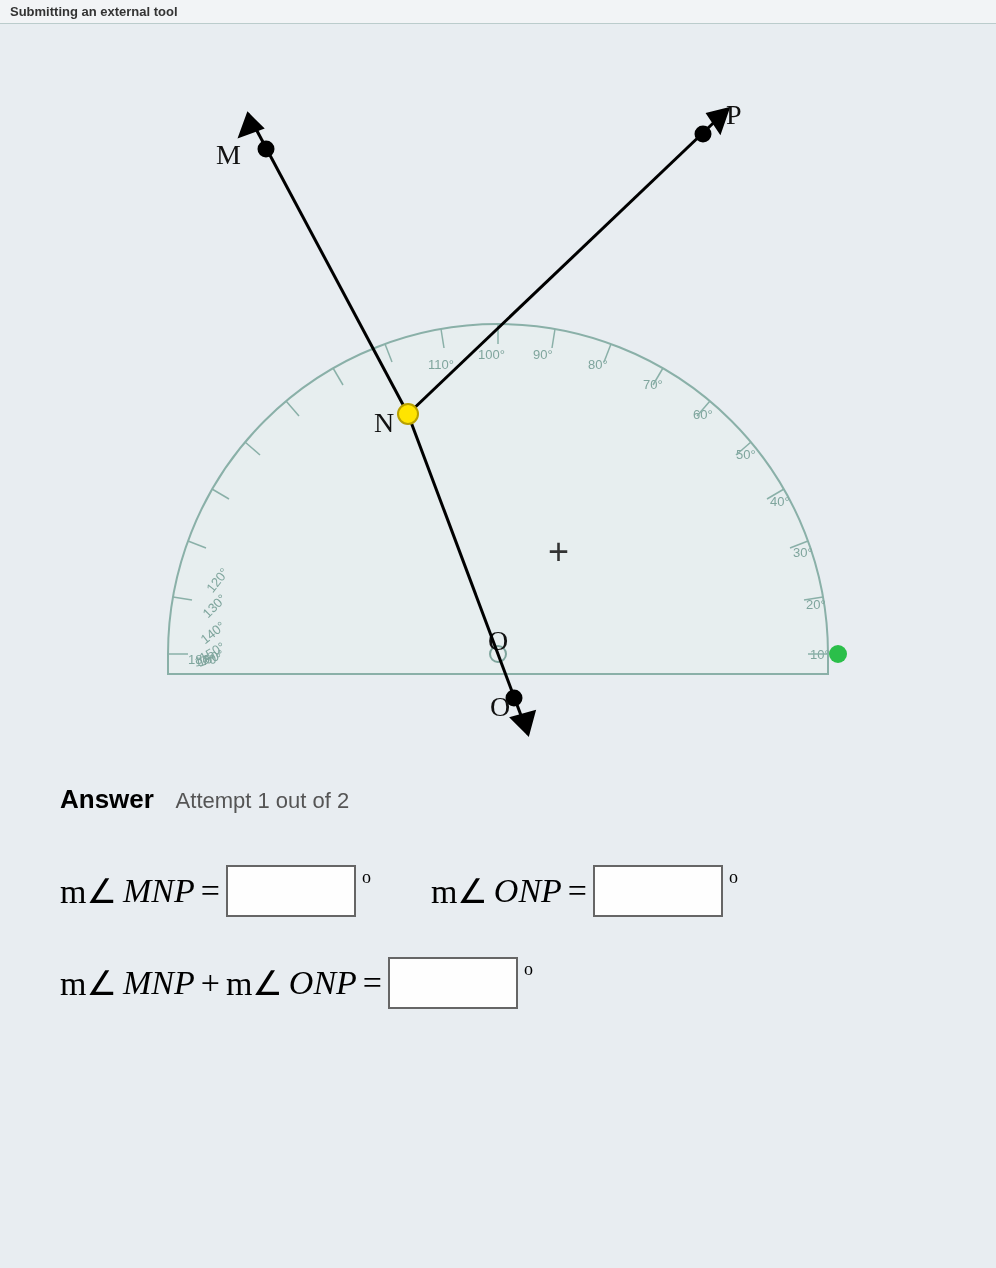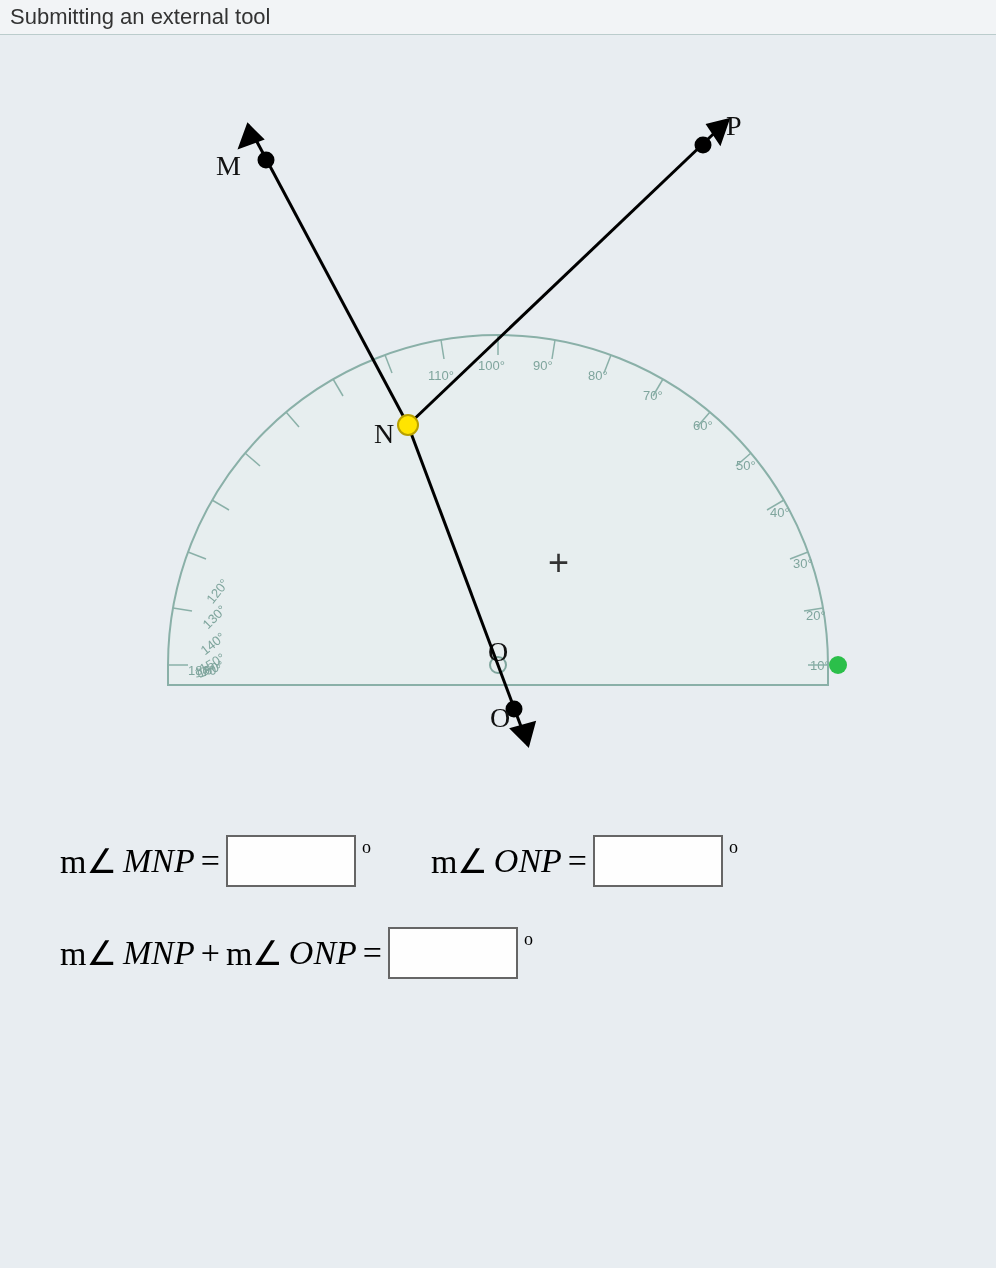--- a/index.html
+++ b/index.html
@@ -7,22 +7,22 @@
   font-family: Arial, sans-serif;
   background: #e8edf1;
   width: 996px;
   height: 1268px;
   overflow: hidden;
 }
 .header {
   background: #f2f4f6;
   border-bottom: 1px solid #bcc;
   padding: 4px 10px;
-  font-weight: 400;
-  font-size: 22px;
+  font-weight: 700;
+  font-size: 13px;
   color: #333;
 }
 .canvas-wrap {
   position: relative;
   margin: 30px 40px 10px 40px;
   height: 720px;
 }
 svg.diagram {
   position: absolute;
   top: 0; left: 0;
@@ -158,20 +158,24 @@
   <circle cx="360" cy="360" r="10" fill="#ffe400" stroke="#b8a000" stroke-width="2"></circle>
 
   <text x="168" y="110" class="point-label">M</text>
   <text x="678" y="70" class="point-label">P</text>
   <text x="326" y="378" class="point-label">N</text>
   <text x="442" y="662" class="point-label">O</text>
 </svg>
 </div>
 
 <div class="answer-block">
+  <div class="ans-heading">
+    <strong>Answer</strong>
+    &nbsp;&nbsp;<span class="sub">Attempt 1 out of 2</span>
+  </div>
 
   <div class="eq-row">
     <div class="eq">
       <span class="upright">m∠</span>
         <span>MNP</span>
       <span class="upright"> = </span>
       <input class="input-box" value="" style="">
       <span class="deg-mark">o</span>
     </div>
 

